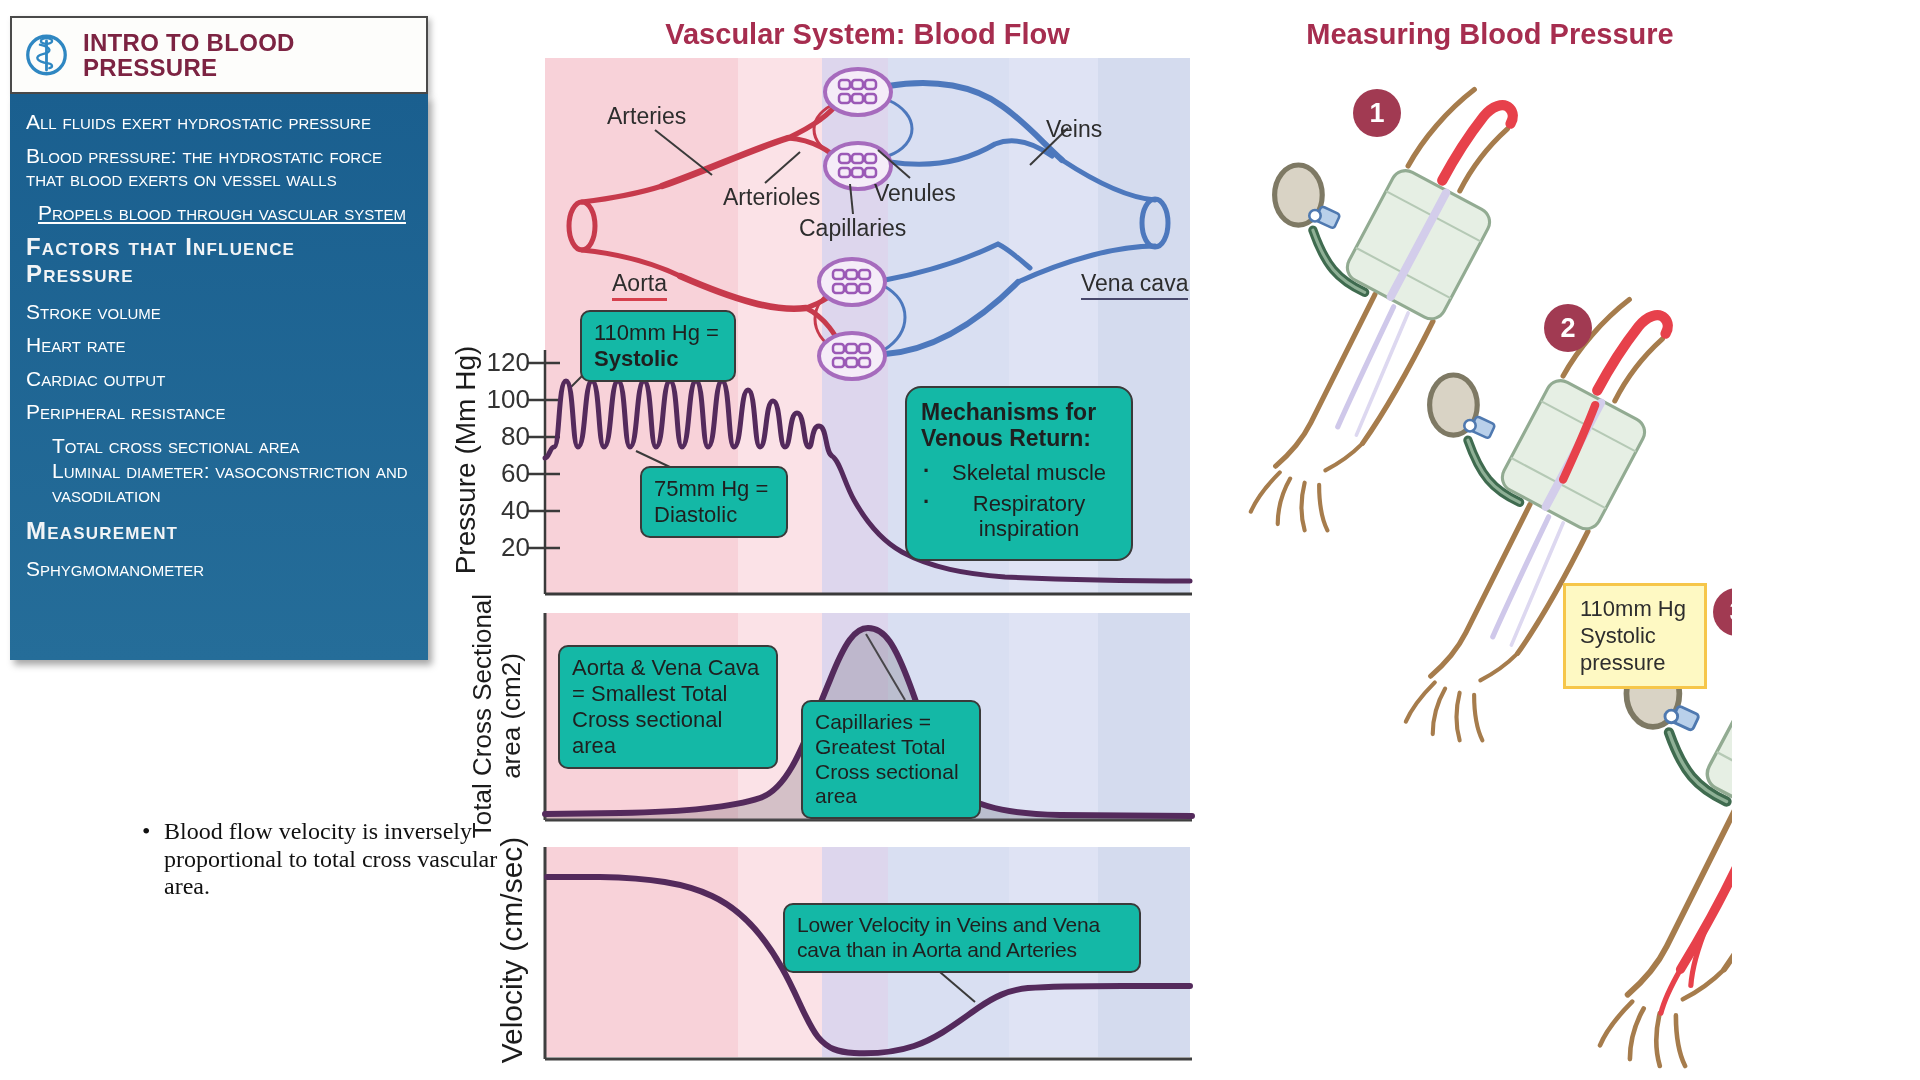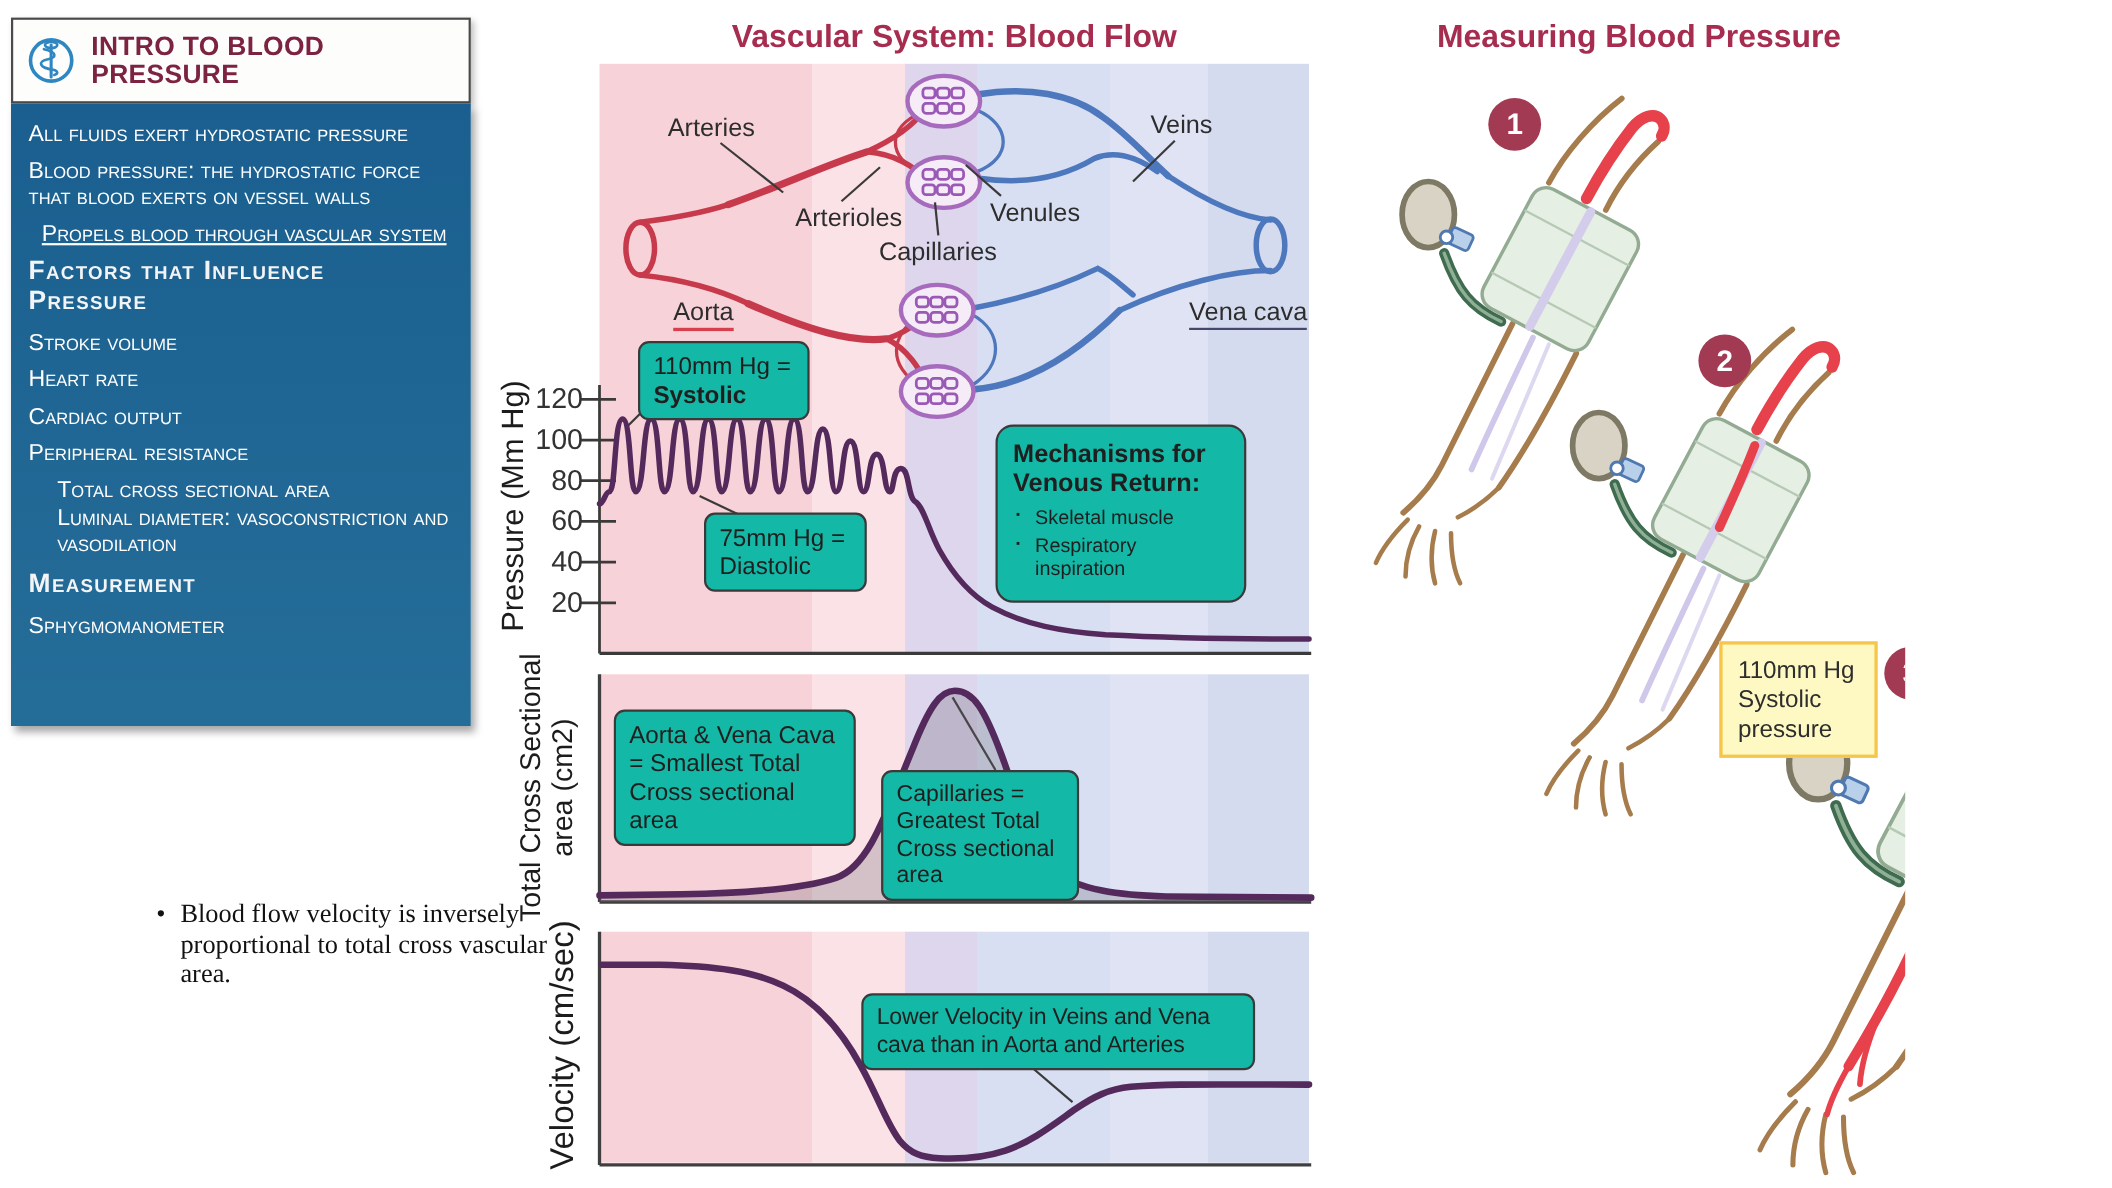--- a/index.html
+++ b/index.html
@@ -35,21 +35,21 @@
   .vlab{position:absolute;transform:translate(-50%,-50%) rotate(-90deg);color:#1c1c1c;z-index:3;}
   .tick-label{position:absolute;width:68px;text-align:right;font-size:26px;color:#333;z-index:3;}
   .vessel-label{position:absolute;font-size:23px;color:#2d2d2d;z-index:3;}
   .u-red{border-bottom:3px solid #d6404d;padding-bottom:1px;}
   .u-dark{border-bottom:2px solid #47476b;padding-bottom:1px;}
 
   .callout{position:absolute;background:#14b8a6;border:2px solid #3a3a3a;border-radius:10px;
            padding:8px 12px;font-size:22px;line-height:1.18;color:#1f1f1f;z-index:4;}
   .venous-box{border-radius:16px;padding:12px 14px;}
   .venous-title{font-weight:bold;font-size:23px;line-height:1.12;margin-bottom:8px;}
-  .venous-li{position:relative;padding-left:20px;font-size:18px;line-height:1.15;margin-bottom:6px;}
+  .venous-li{position:relative;padding-left:20px;font-size:22px;line-height:1.15;margin-bottom:6px;text-align:center;}
   .venous-li::before{content:"·";position:absolute;left:2px;top:-2px;font-weight:bold;}
 
   .note{position:absolute;left:142px;top:818px;width:350px;font-family:"Liberation Serif",serif;
         font-size:24px;line-height:1.15;color:#111;padding-left:22px;z-index:3;}
   .note::before{content:"\2022";position:absolute;left:0;top:0;}
 
   
   .arm-svg{position:absolute;z-index:2;}
   .badge{position:absolute;width:48px;height:48px;border-radius:50%;background:#a13a52;color:#fff;
          font-weight:bold;font-size:27px;display:flex;align-items:center;justify-content:center;z-index:5;}
@@ -216,23 +216,23 @@
     <g stroke="#3f3f3f" stroke-width="3" fill="none">
       <line x1="105" y1="827" x2="105" y2="1039"></line>
       <line x1="105" y1="1039" x2="752" y2="1039"></line>
     </g>
     <path fill="none" stroke="#542a5c" stroke-width="6" stroke-linecap="round" d="M107,857 L160,857 C210,858 245,863 272,876 C300,889 322,912 342,948 C358,976 366,1002 378,1017
          C388,1029 398,1032 414,1033 C436,1034 456,1032 474,1026 C498,1018 518,1002 538,988
          C554,977 568,970 588,968 C625,965 660,966 750,966"></path>
   </svg>
 
   <div class="vessel-label" style="left:607px;top:103px;">Arteries</div>
-  <div class="vessel-label" style="left:1046px;top:100px;">Veins</div>
+  <div class="vessel-label" style="left:1046px;top:116px;">Veins</div>
   <div class="vessel-label" style="left:723px;top:184px;">Arterioles</div>
-  <div class="vessel-label" style="left:900px;top:180px;text-align:right;">Venules</div>
+  <div class="vessel-label" style="left:874px;top:180px;text-align:right;">Venules</div>
   <div class="vessel-label" style="left:799px;top:215px;">Capillaries</div>
   <div class="vessel-label u-red" style="left:612px;top:270px;">Aorta</div>
   <div class="vessel-label u-dark" style="left:1081px;top:270px;">Vena cava</div>
 
   <div class="vlab" style="left:466px;top:460px;font-size:28px;white-space:nowrap;">Pressure (Mm Hg)</div>
   <div class="tick-label" style="left:462px;top:347px;">120</div>
   <div class="tick-label" style="left:462px;top:384px;">100</div>
   <div class="tick-label" style="left:462px;top:421px;">80</div>
   <div class="tick-label" style="left:462px;top:458px;">60</div>
   <div class="tick-label" style="left:462px;top:495px;">40</div>

